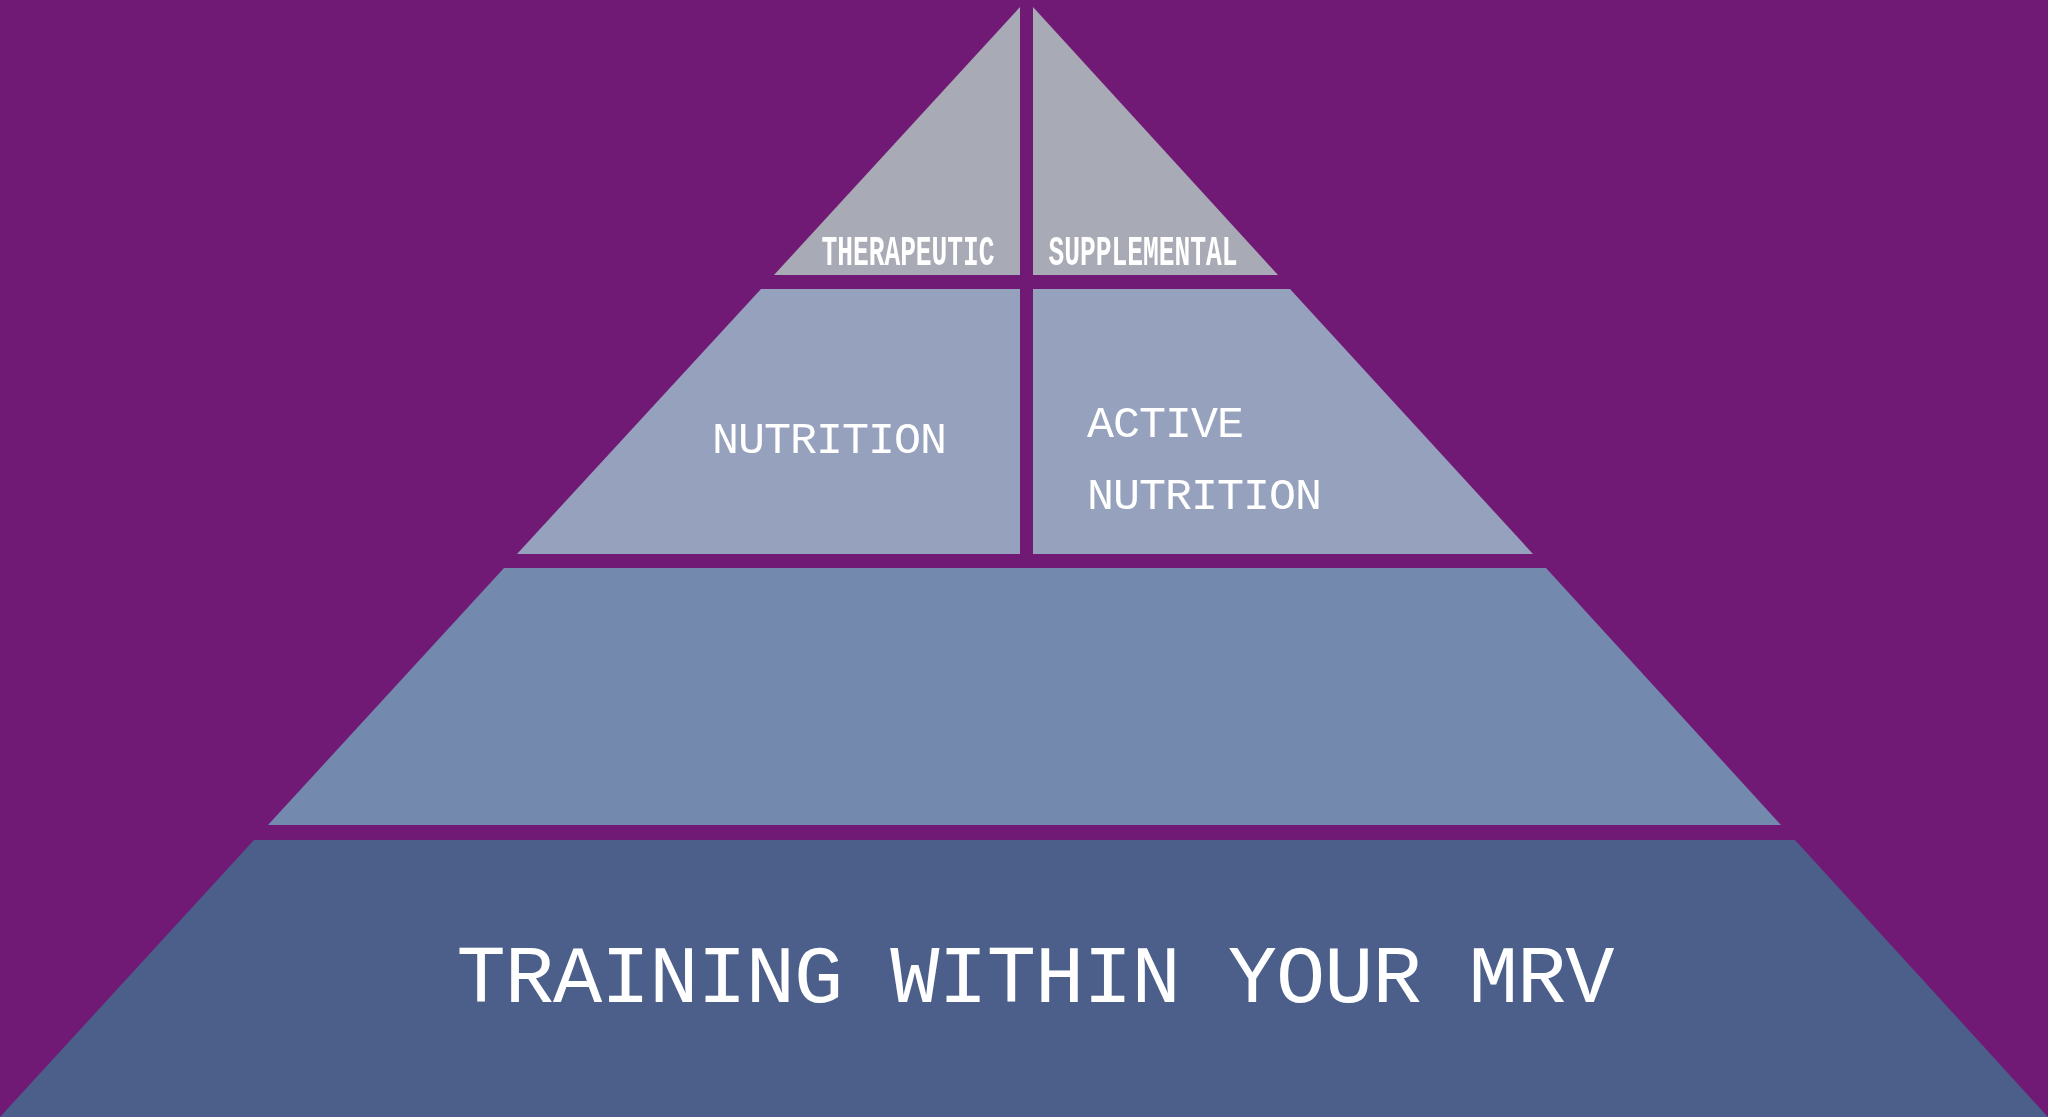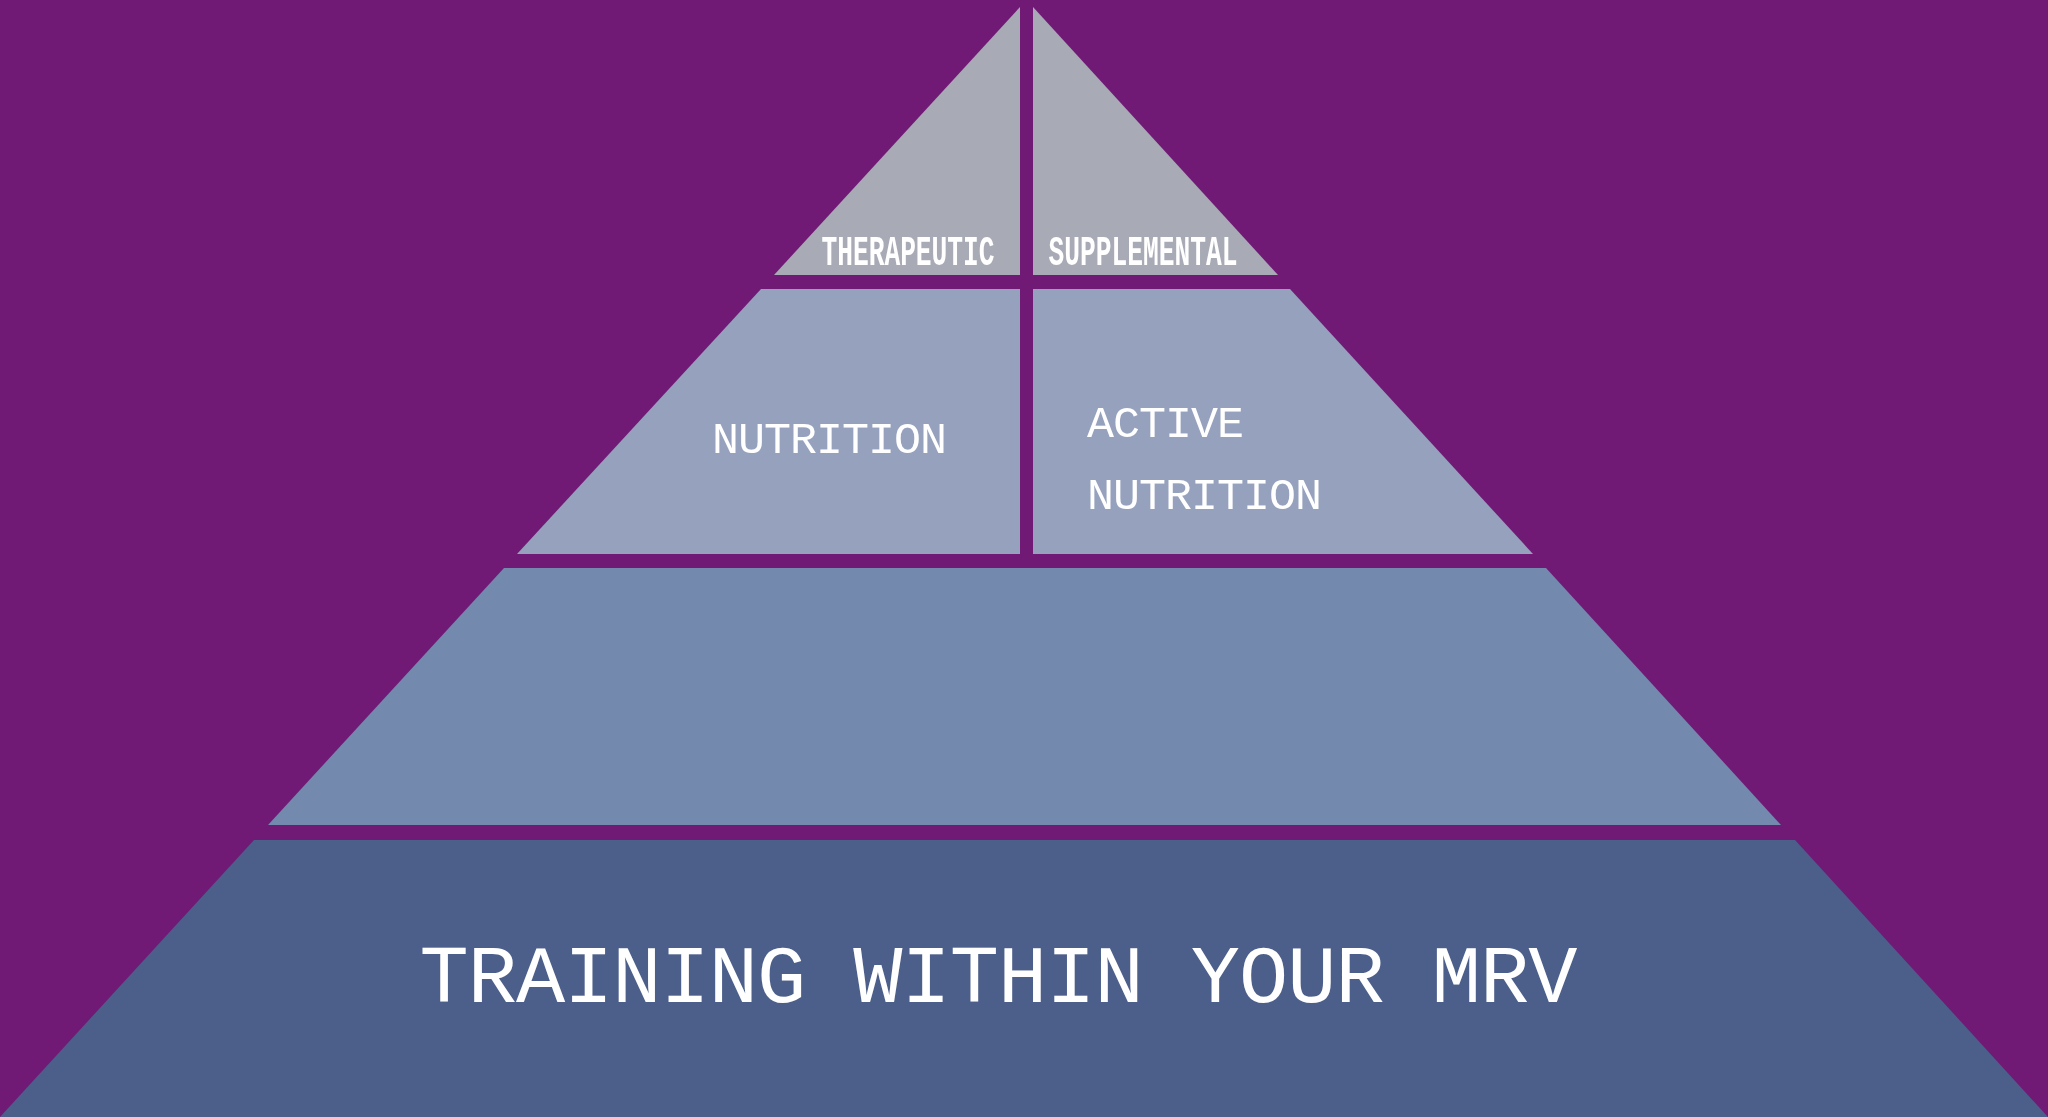--- a/index.html
+++ b/index.html
@@ -82,15 +82,15 @@
   <div class="label tier1-label" style="left:908px; top:253px;">THERAPEUTIC</div>
   <div class="label tier1-label" style="left:1143px; top:253px;">SUPPLEMENTAL</div>
 
   <div class="label tier2-label tier2-left" style="left:829px; top:441px;">NUTRITION</div>
   <div class="label tier2-label tier2-right" style="left:1068px; top:462px;margin-left:19px;">
     <div>ACTIVE</div>
     <div>NUTRITION</div>
   </div>
 
 
-  <div class="label tier4-label" style="left:998px; top:980px;">TRAINING WITHIN YOUR MRV</div>
+  <div class="label tier4-label" style="left:1035px; top:980px;">TRAINING WITHIN YOUR MRV</div>
 
 </div>
 
 </body></html>

